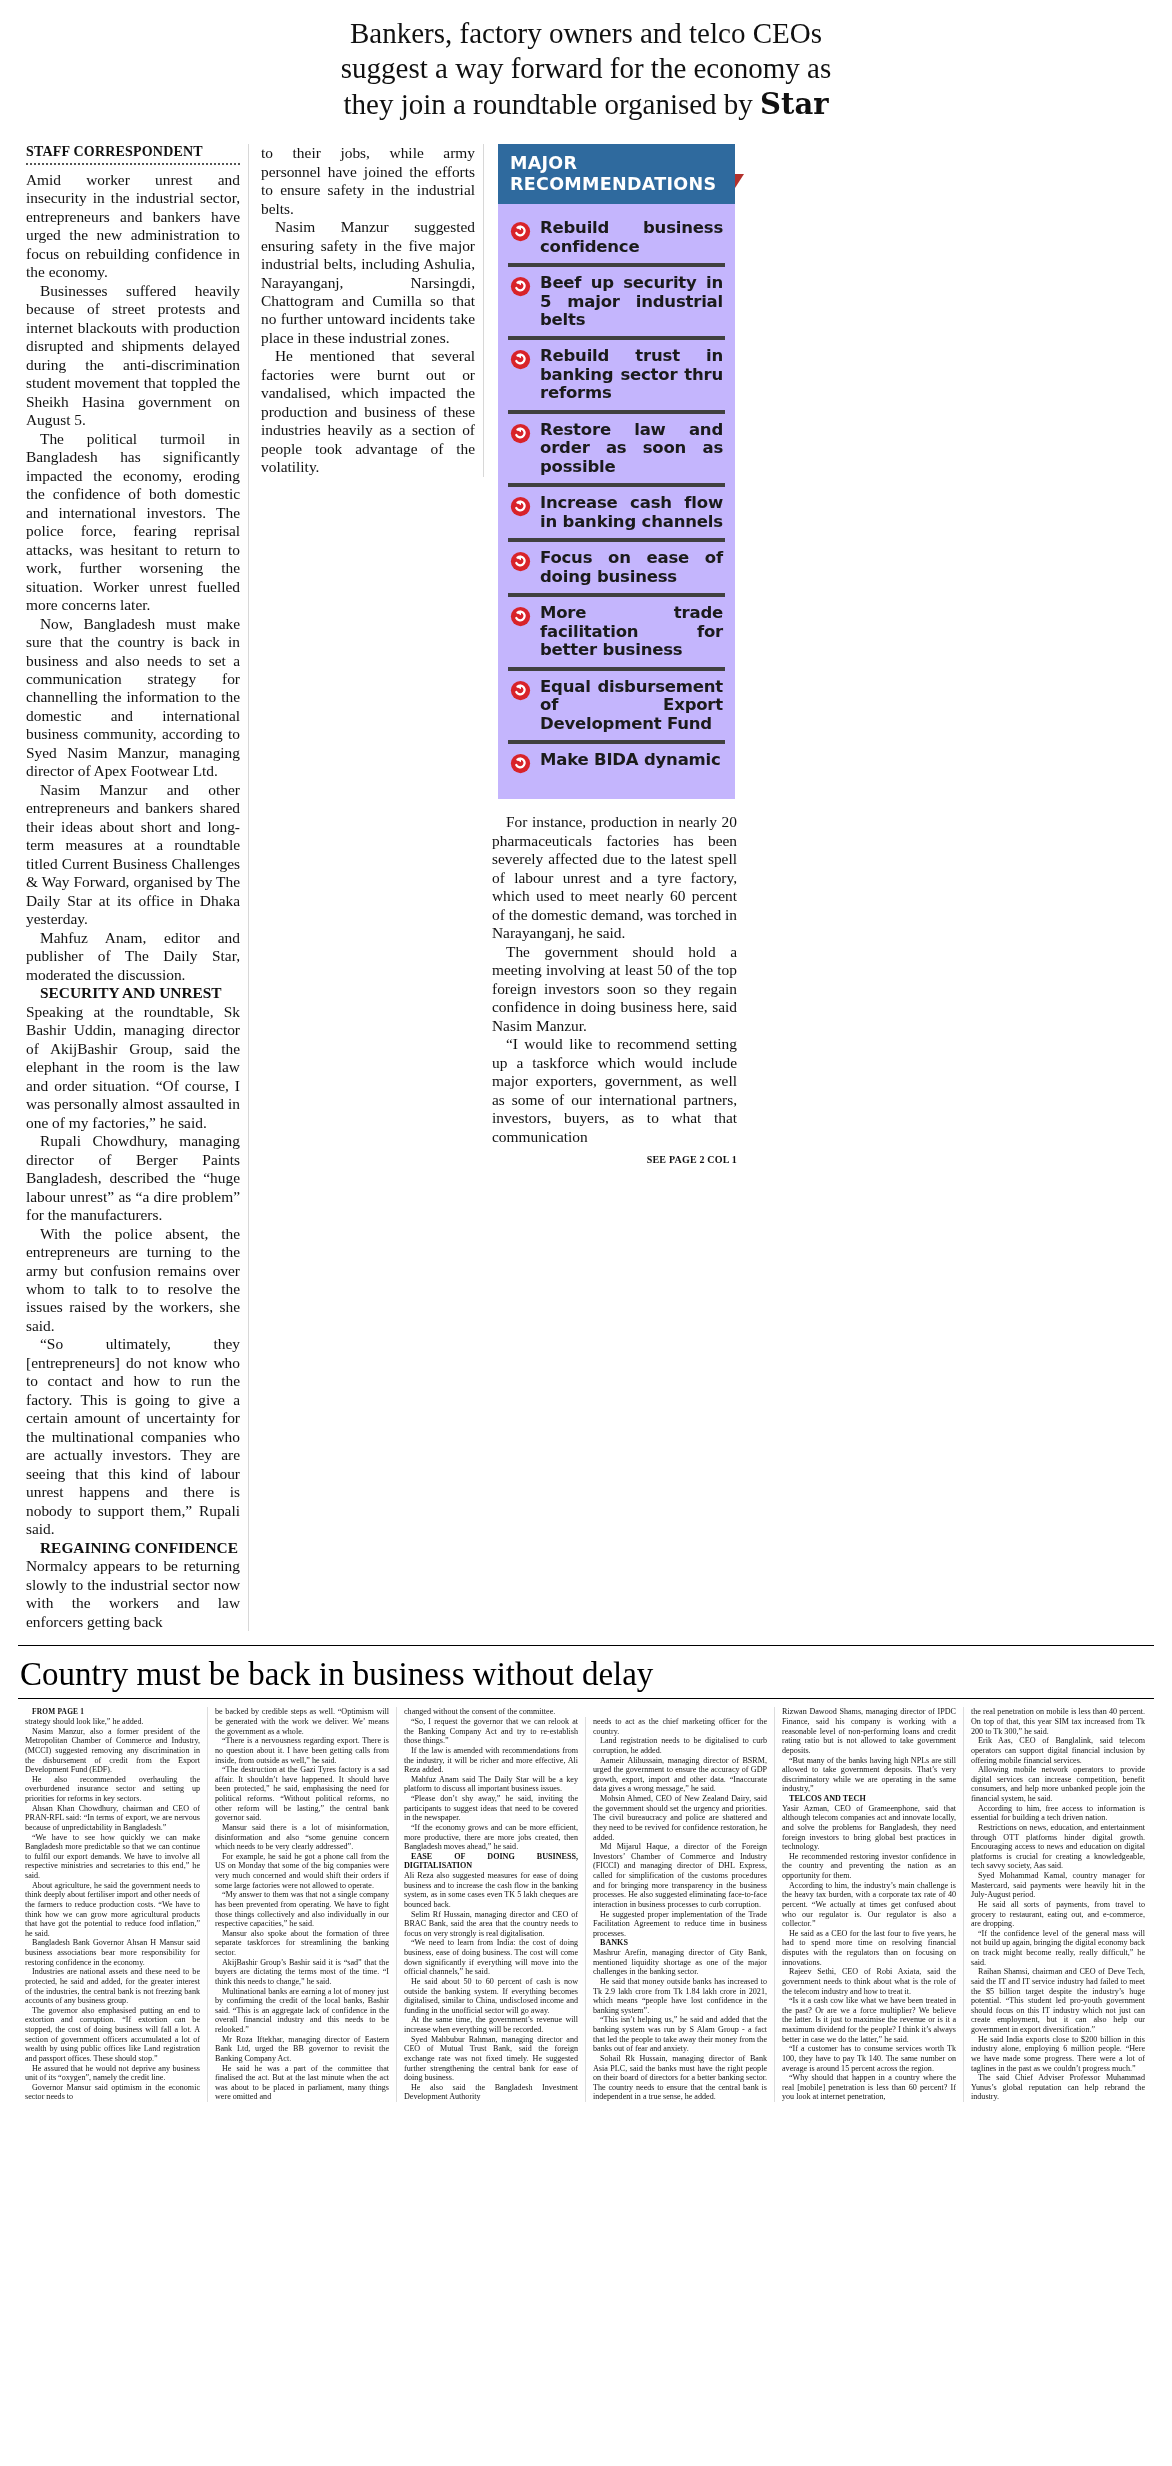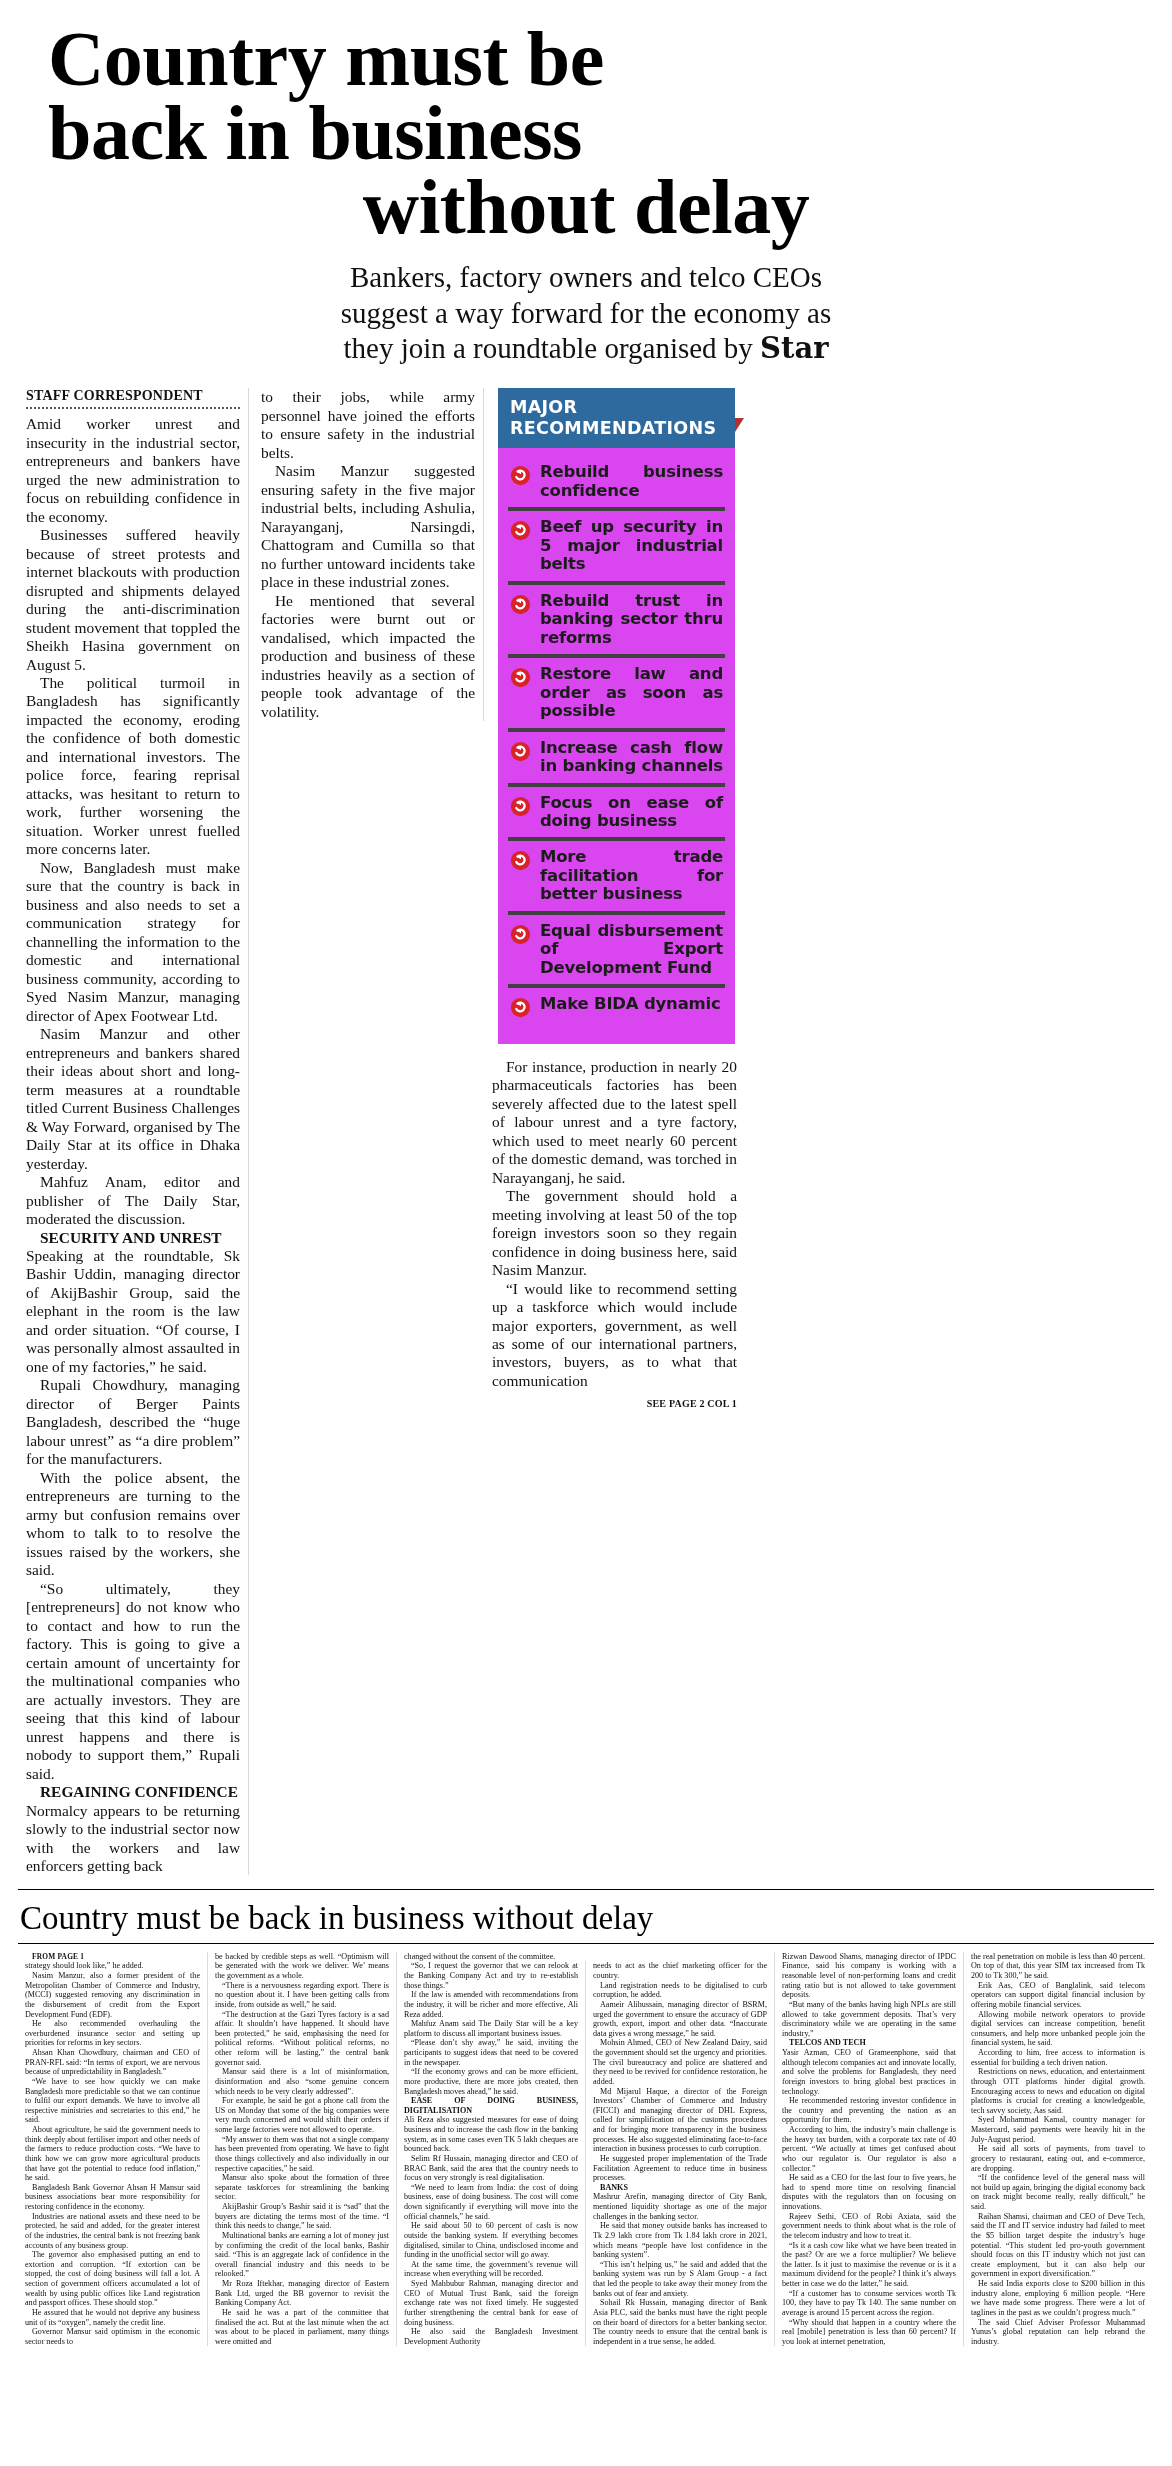--- a/index.html
+++ b/index.html
@@ -103,21 +103,21 @@
   }
   .rec-fold {
     position:absolute;
     right:-9px; top:30px;
     width:0;height:0;
     border-left:9px solid #b3312c;
     border-bottom:14px solid transparent;
     z-index:1;
   }
   .rec-body {
-    background:#d946ef;
+    background:#c4b5fd;
     padding:10px 10px 14px 10px;
   }
   .rec-item {
     display:flex;
     align-items:flex-start;
     gap:9px;
     padding:7px 2px 7px 2px;
     border-top:4px solid #404040;
   }
   .rec-item:first-child { border-top:none; padding-top:5px; }
@@ -184,25 +184,20 @@
     font-size:7.4px;
     letter-spacing:0.2px;
     margin:0;
   }
 </style>
 </head>
 <body>
 
 <div class="page">
 
-  <h1 class="headline">
-    <span class="ln ln1">Country must be</span>
-    <span class="ln ln2">back in business</span>
-    <span class="ln ln3">without delay</span>
-  </h1>
 
   <div class="deck">
     <span>Bankers, factory owners and telco CEOs</span><br>
     <span>suggest a way forward for the economy as</span><br>
     <span>they join a roundtable organised by</span>
     <span class="starword">Star</span>
   </div>
 
   <div class="main-wrap">
 

